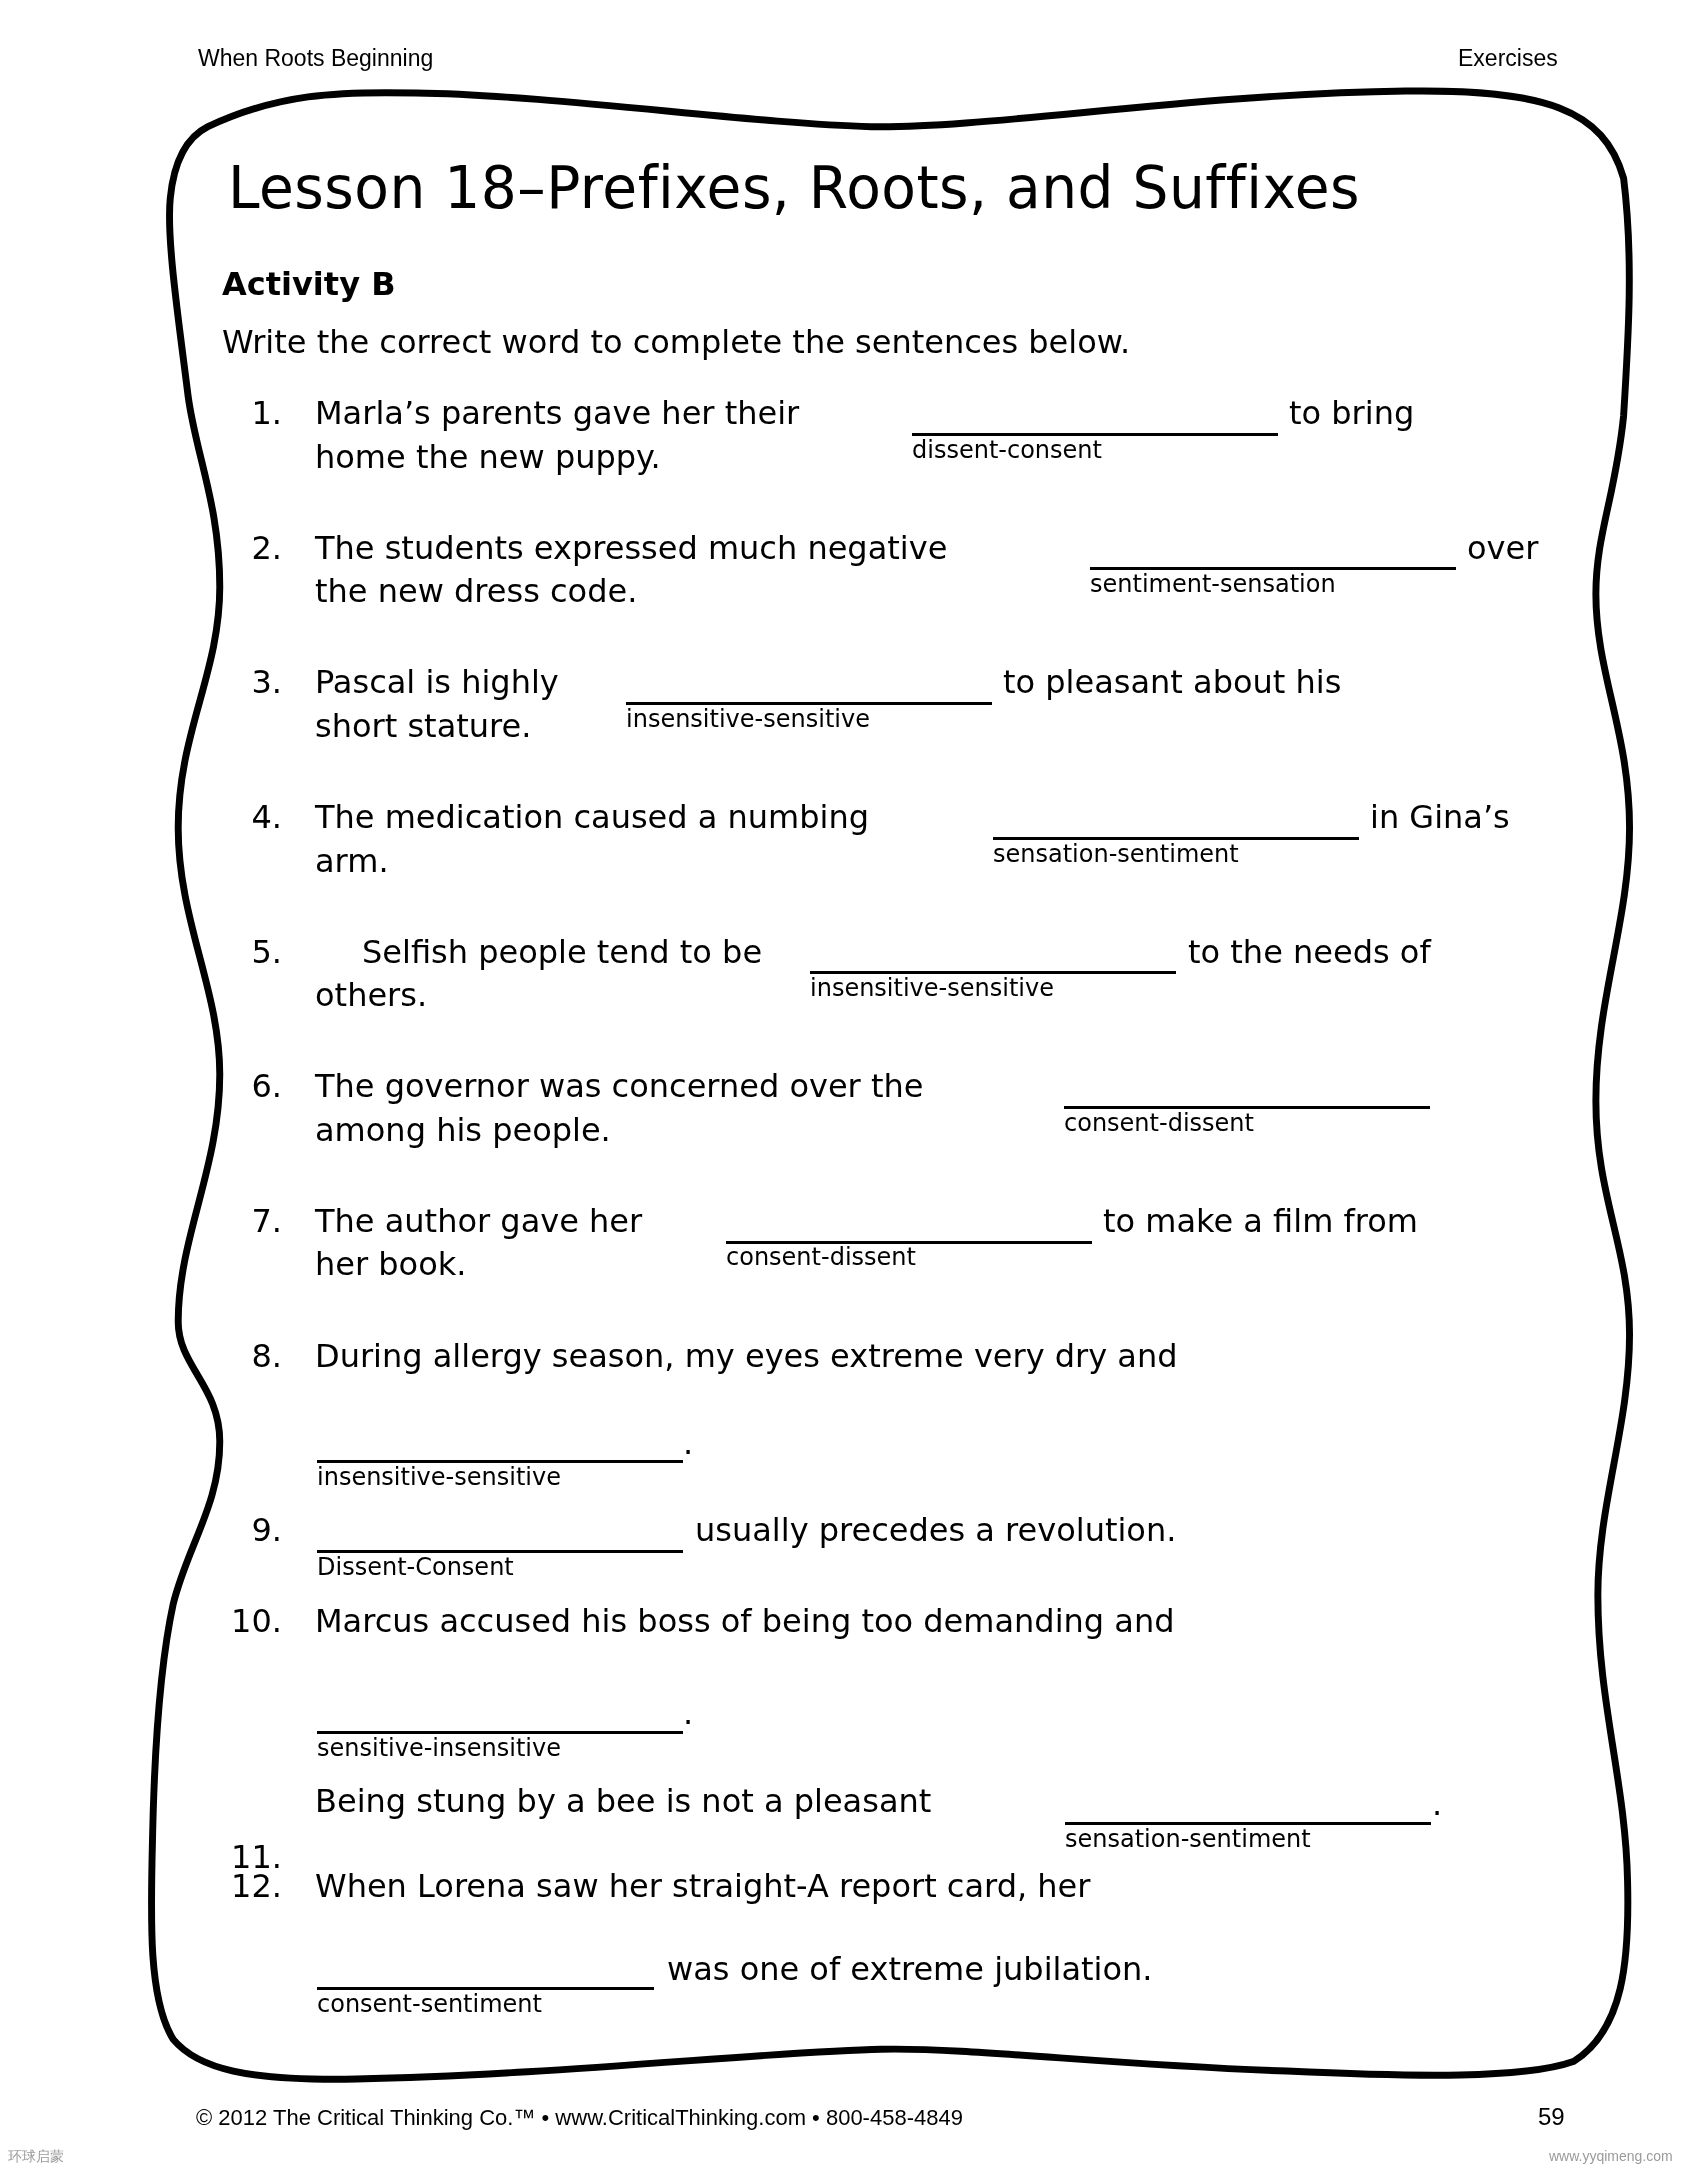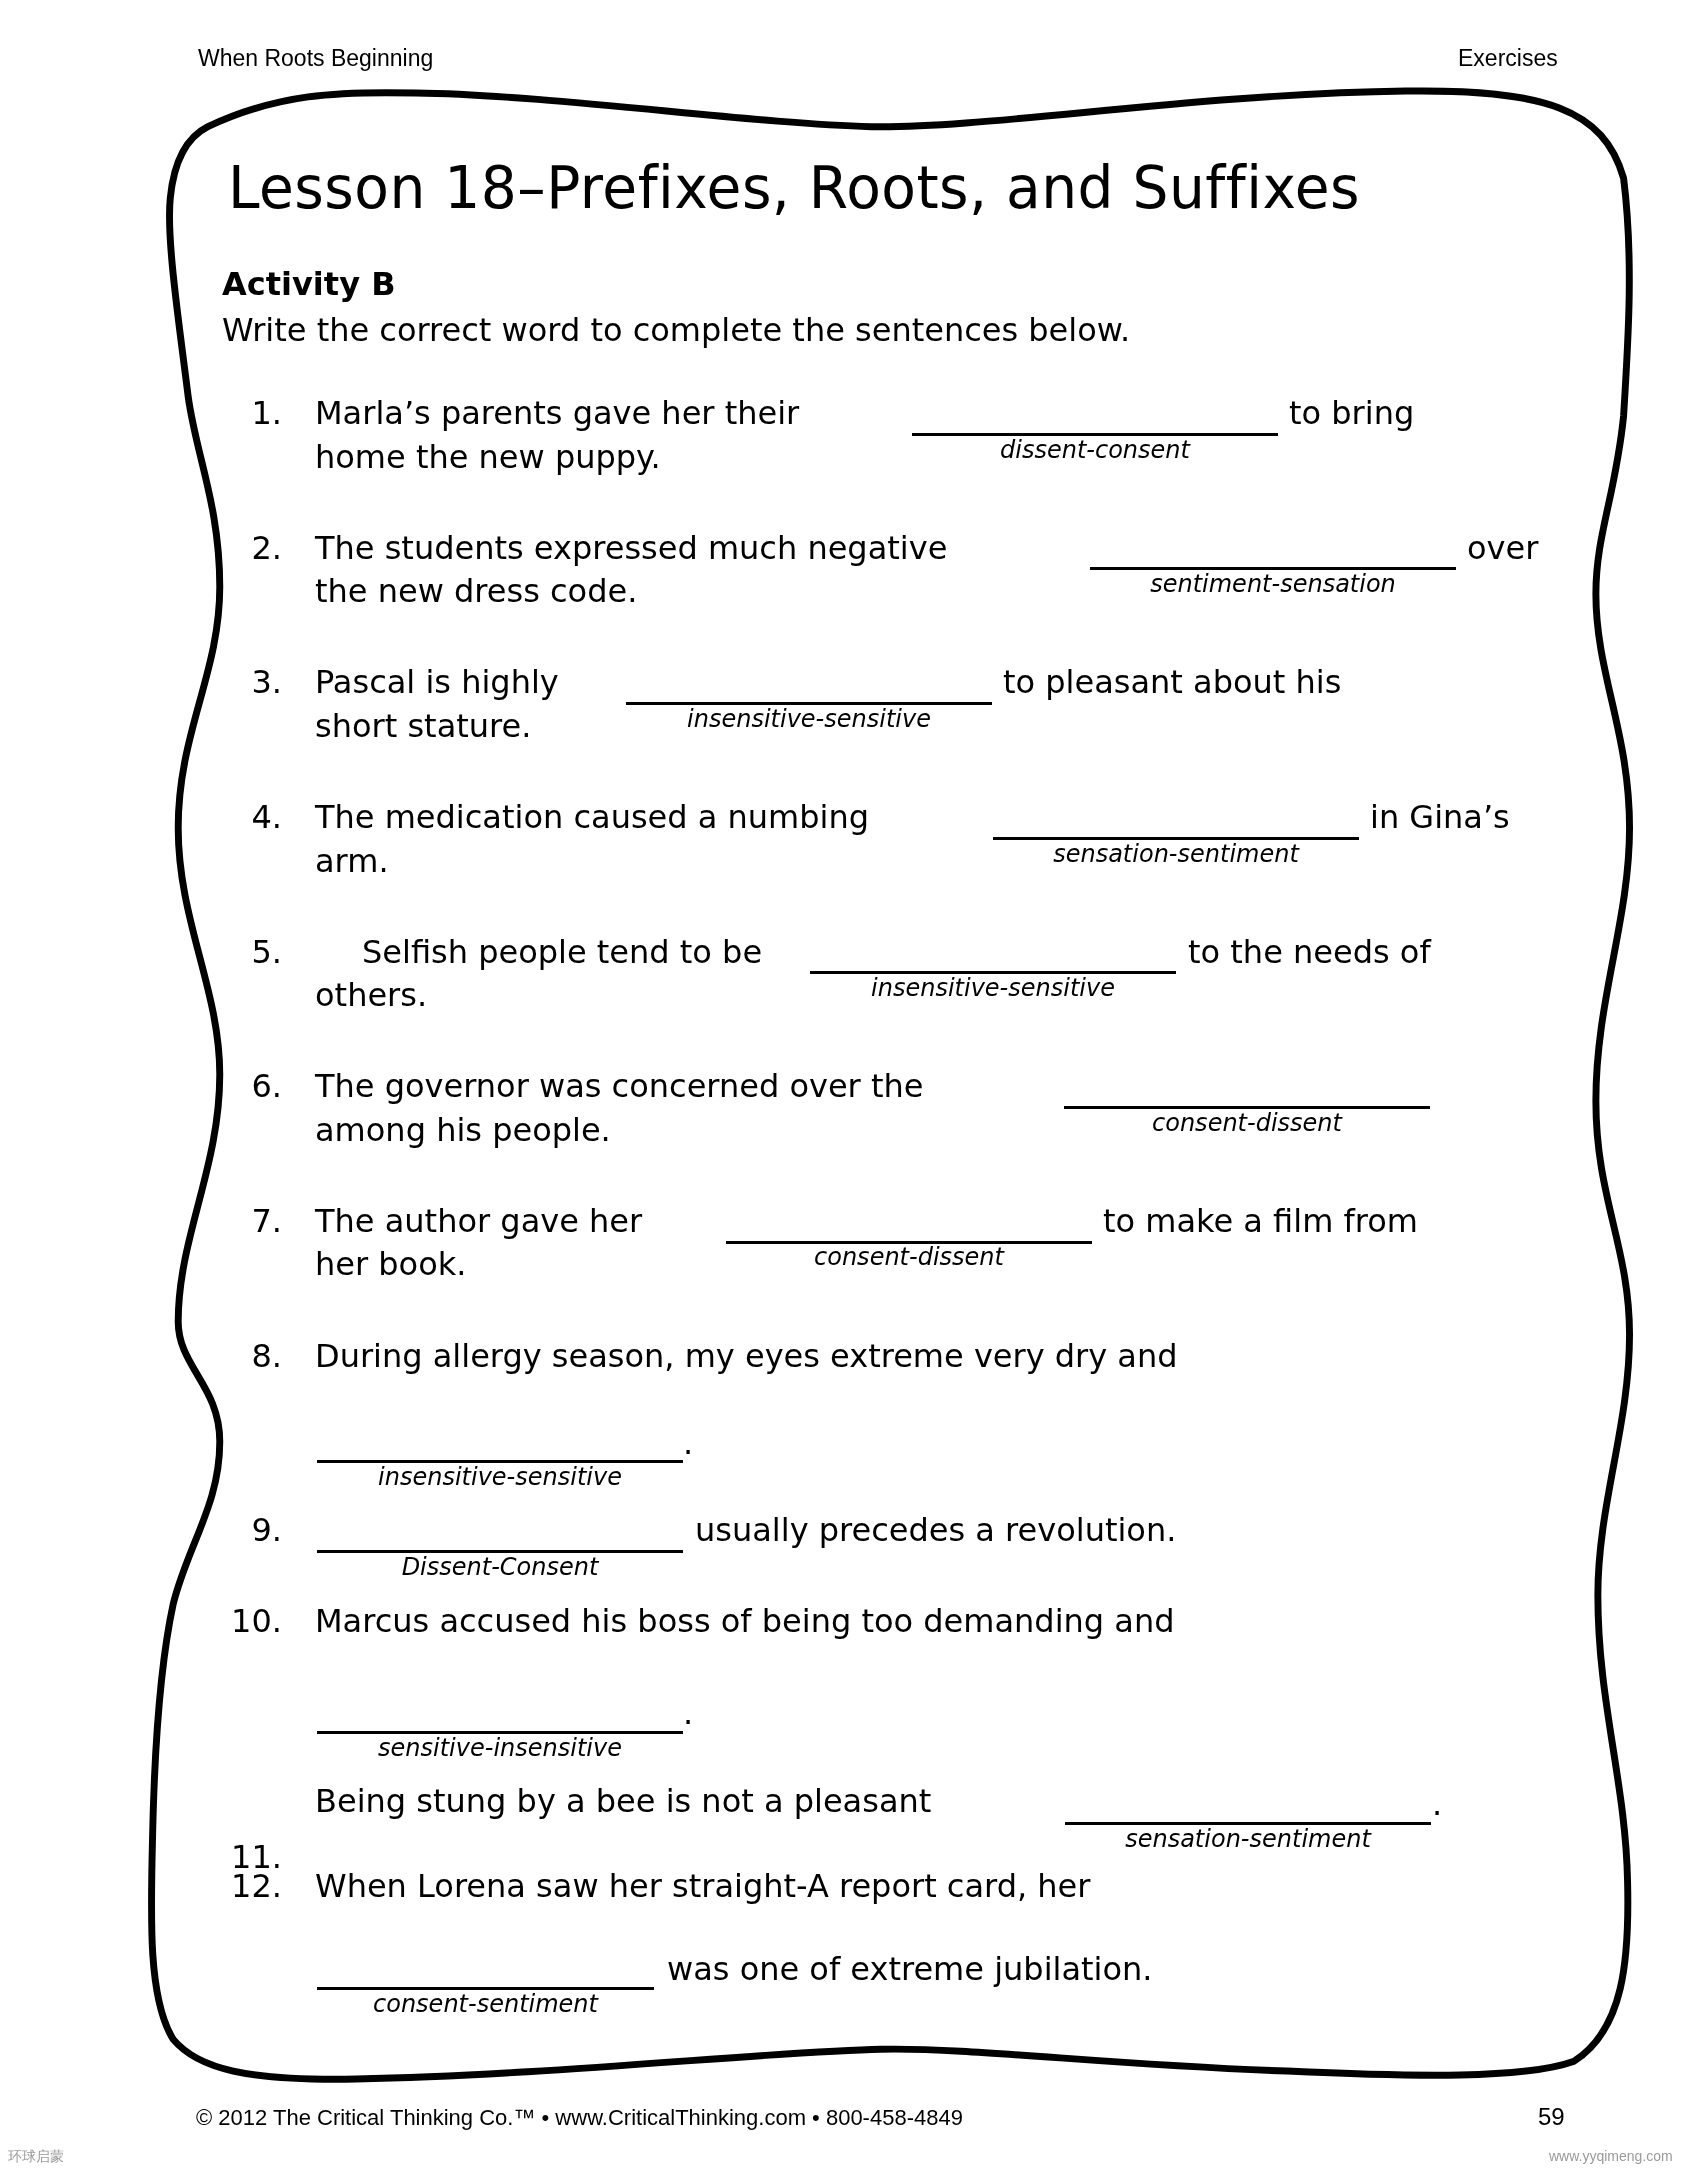--- a/index.html
+++ b/index.html
@@ -7,21 +7,21 @@
   .abs { position: absolute; white-space: nowrap; }
   .hdr { font-family: "Liberation Sans", sans-serif; font-size: 23px; line-height: 1; }
   #border-svg { position: absolute; left: 0; top: 0; width: 1683px; height: 2178px; }
   .title { font-family: "DejaVu Sans", sans-serif; font-size: 59px; font-weight: normal; letter-spacing: 0.5px; transform: scaleX(0.96); transform-origin: left top; }
   .activity { font-family: "DejaVu Sans", sans-serif; font-size: 32px; font-weight: bold; }
   .instr { font-family: "DejaVu Sans", sans-serif; font-size: 32px; }
   .item { position: absolute; left: 0; top: 0; }
   .num { position: absolute; font-family: "DejaVu Sans", sans-serif; font-size: 32px; text-align: right; width: 69px; }
   .txt { position: absolute; font-family: "DejaVu Sans", sans-serif; font-size: 32px; white-space: nowrap; text-align: center; }
   .blank { position: absolute; height: 3px; background: #000; }
-  .hint { position: absolute; font-family: "DejaVu Sans", sans-serif; font-style: italic; font-size: 24px; text-align: center; white-space: nowrap; }
+  .hint { position: absolute; font-family: "DejaVu Sans", sans-serif; font-size: 24px; white-space: nowrap; }
   .foot { font-family: "Liberation Sans", sans-serif; font-size: 22px; }
   .wm { font-family: "Liberation Sans", sans-serif; font-size: 14px; color: #9a9a9a; }
 </style>
 </head>
 <body>
 
 <div class="abs hdr" style="left:198px; top:47px;">When Roots Beginning</div>
 <div class="abs hdr" style="left:1458px; top:47px;">Exercises</div>
 
 <svg id="border-svg" viewBox="0 0 1700 2200">
@@ -51,21 +51,21 @@
     C 222 1000, 180 930, 180 836
     C 180 740, 222 680, 222 593
     C 222 510, 198 460, 190 400
     C 180 320, 168 240, 172 200
     C 176 160, 190 138, 210 128 Z" fill="none" stroke="#000" stroke-width="7" stroke-linejoin="round"></path>
 </svg>
 
 <div class="abs title" style="left:228px; top:153px;">Lesson 18–Prefixes, Roots, and Suffixes</div>
 
 <div class="abs activity" style="left:222px; top:265px;">Activity B</div>
-<div class="abs instr" style="left:222px; top:311px;">Write the correct word to complete the sentences below.</div>
+<div class="abs instr" style="left:222px; top:323px;">Write the correct word to complete the sentences below.</div>
 
 <div class="item">
   <div class="num" style="left:213px; top:394px;">1.</div>
   <div class="txt" style="left:315px; top:394px;">Marla’s parents gave her their</div>
   <div class="blank" style="left:912px; top:433px; width:366px;"></div>
   <div class="txt" style="left:1289px; top:394px;">to bring</div>
   <div class="txt" style="left:315px; top:438px;">home the new puppy.</div>
   <div class="hint" style="left:912px; top:436px; width:366px;">dissent-consent</div>
 </div>
 

